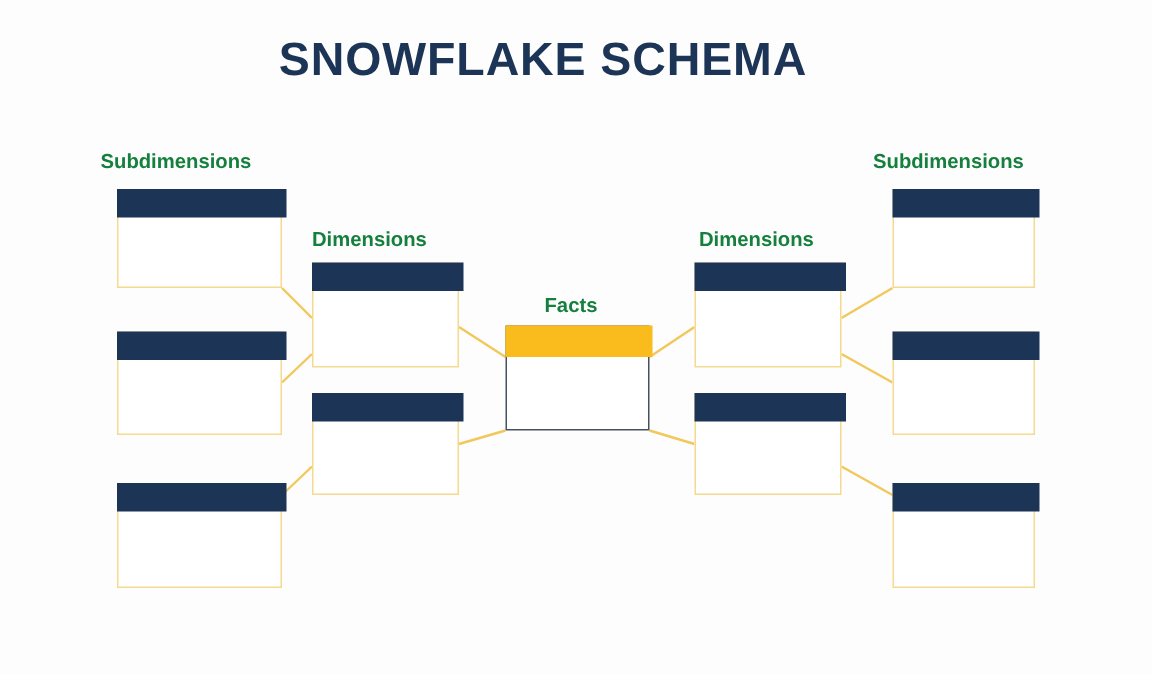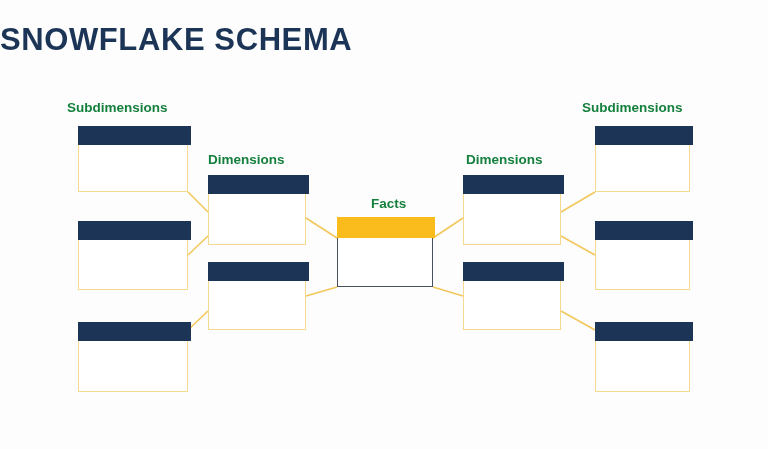--- a/index.html
+++ b/index.html
@@ -18,21 +18,21 @@
     position: relative;
     width: 768px;
     height: 449px;
   }
   
   .title {
     position: absolute;
     left: 0;
     top: 22px;
     width: 724px;
-    text-align: left;
+    text-align: center;
     font-size: 31px;
     font-weight: bold;
     letter-spacing: 0.6px;
     color: #1c3557;
     white-space: nowrap;
   }
   
   .links {
     position: absolute;
     left: 0;
@@ -92,21 +92,21 @@
       <line x1="433" y1="238" x2="463" y2="218" stroke="#f2c75c" stroke-width="1.6"></line>
       <line x1="433" y1="287" x2="463" y2="296" stroke="#f2c75c" stroke-width="1.6"></line>
       <line x1="561" y1="212" x2="595" y2="192" stroke="#f2c75c" stroke-width="1.6"></line>
       <line x1="561" y1="236" x2="595" y2="255" stroke="#f2c75c" stroke-width="1.6"></line>
       <line x1="561" y1="311" x2="595" y2="330" stroke="#f2c75c" stroke-width="1.6"></line>
     </svg>
 
   <div id="labels-layer">
       <div class="grp-label" style="left: 67px; top: 100px;">Subdimensions</div>
       <div class="grp-label" style="left: 208px; top: 152px;">Dimensions</div>
-      <div class="grp-label" style="left: 371px; top: 196px;">Facts</div>
+      <div class="grp-label" style="left: 363px; top: 196px;">Facts</div>
       <div class="grp-label" style="left: 466px; top: 152px;">Dimensions</div>
       <div class="grp-label" style="left: 582px; top: 100px;">Subdimensions</div>
     </div>
   <div id="boxes-layer">
       <div class="box" style="left: 78px; top: 126px; width: 110px; height: 66px;">
         <div class="hdr" style="width: 113px;"></div>
       </div>
       <div class="box" style="left: 78px; top: 221px; width: 110px; height: 69px;">
         <div class="hdr" style="width: 113px;"></div>
       </div>

